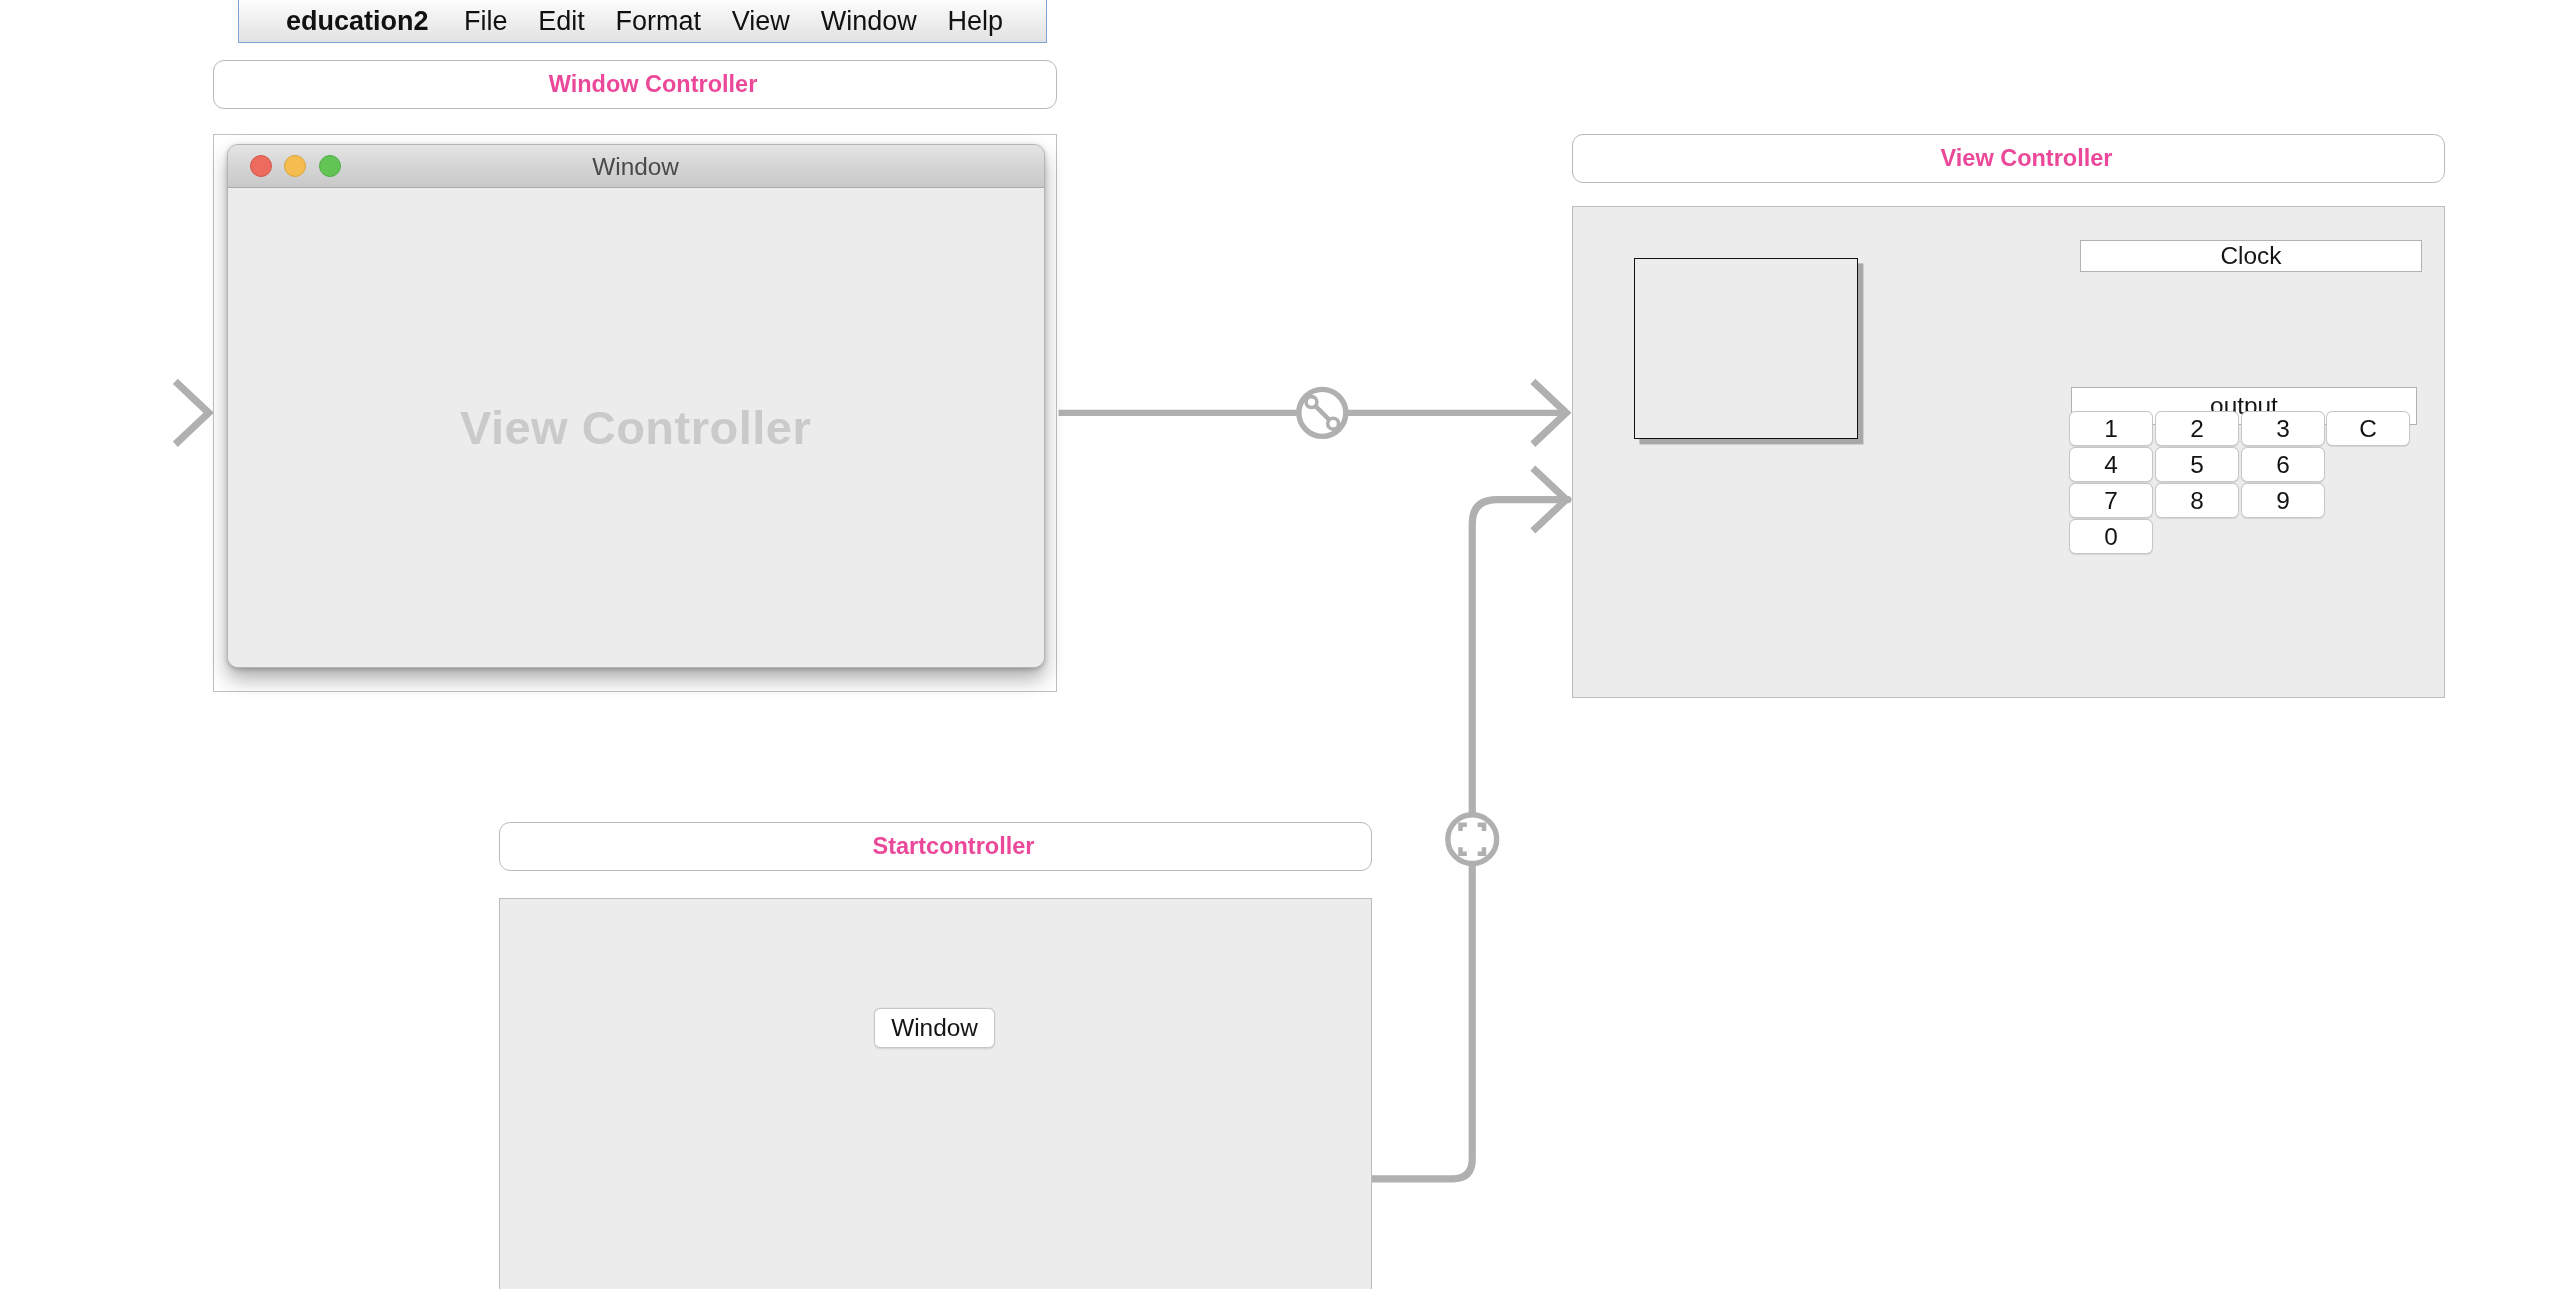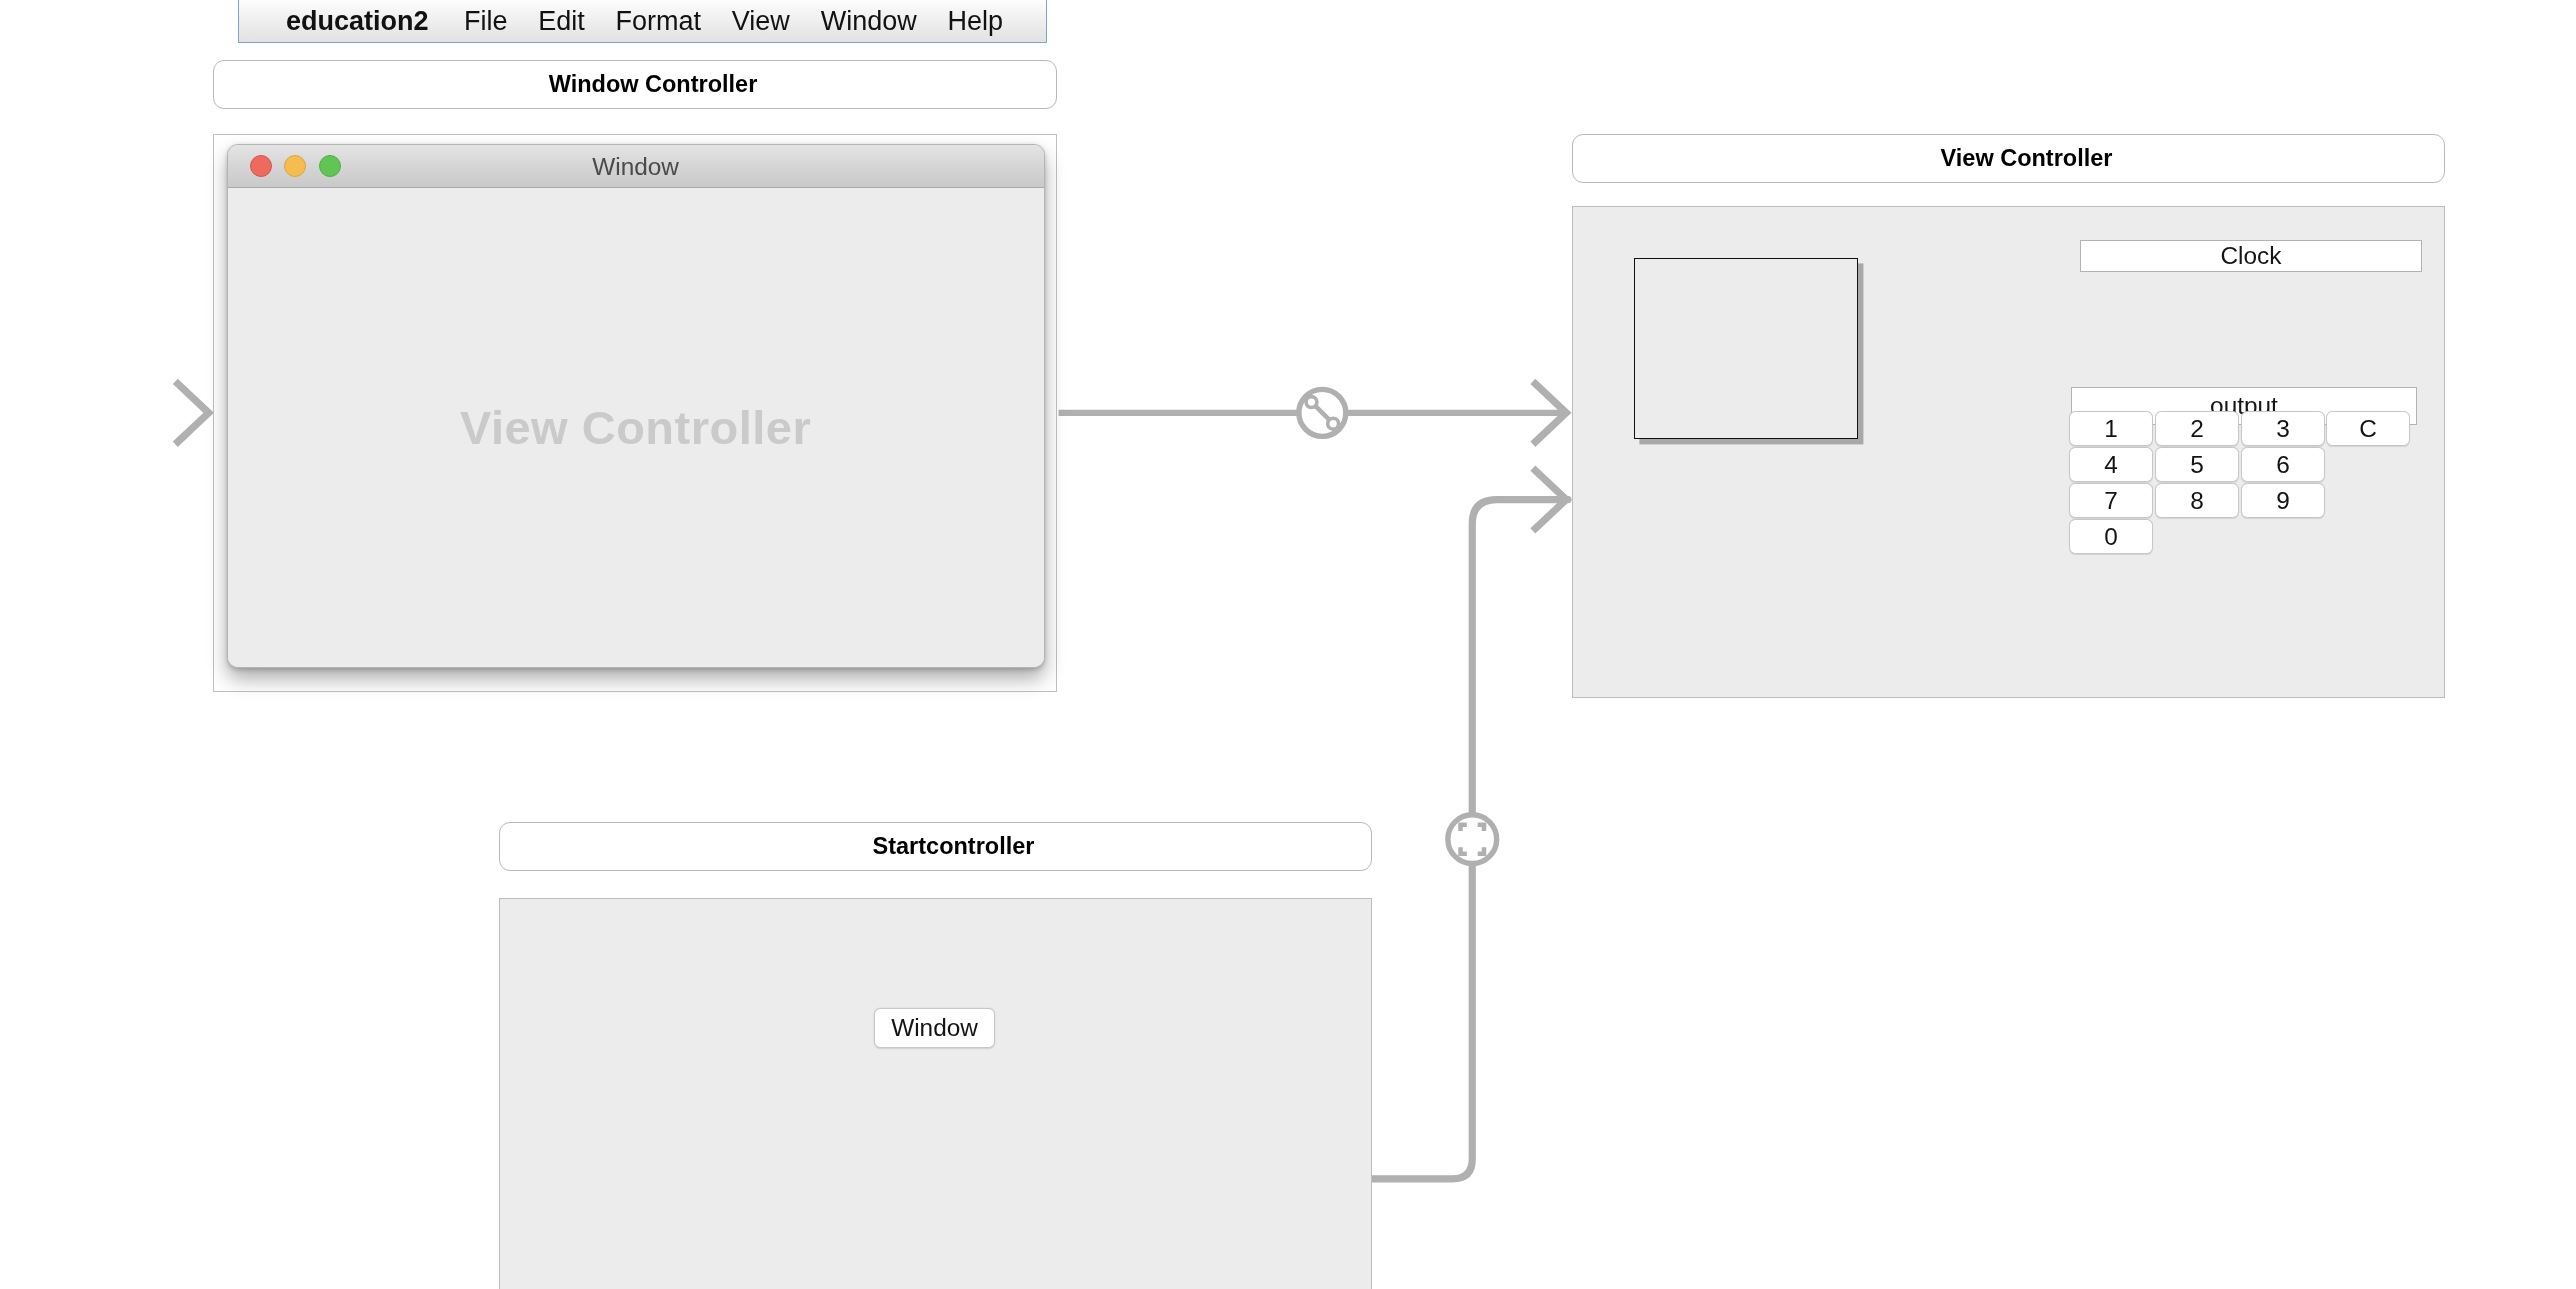--- a/index.html
+++ b/index.html
@@ -38,21 +38,21 @@
   .scene-header {
     position: absolute;
     background: #ffffff;
     border: 1.8px solid #b9b9b9;
     border-radius: 11px;
     display: flex;
     align-items: center;
     justify-content: center;
     font-size: 23.5px;
     font-weight: bold;
-    color: #000000;
+    color: #ec4899;
     padding-left: 36px;
   }
 
   
   .win-outer {
     position: absolute;
     left: 213px; top: 134px;
     width: 844px; height: 558px;
     background: #ffffff;
     border: 1.8px solid #c0c0c0;

